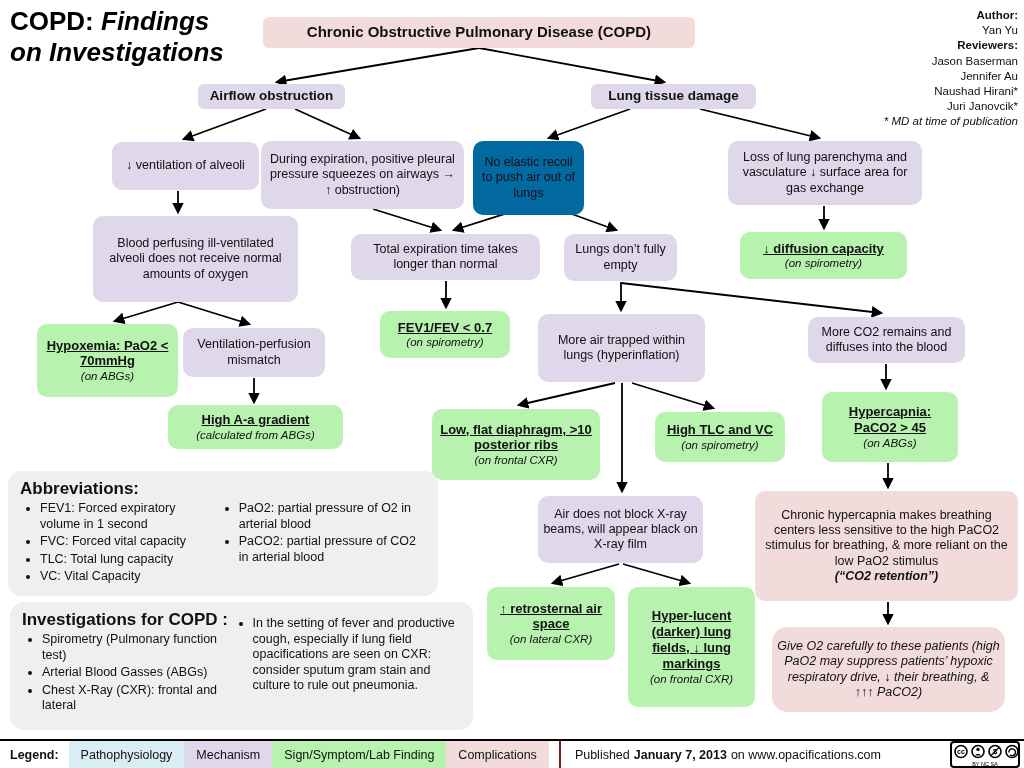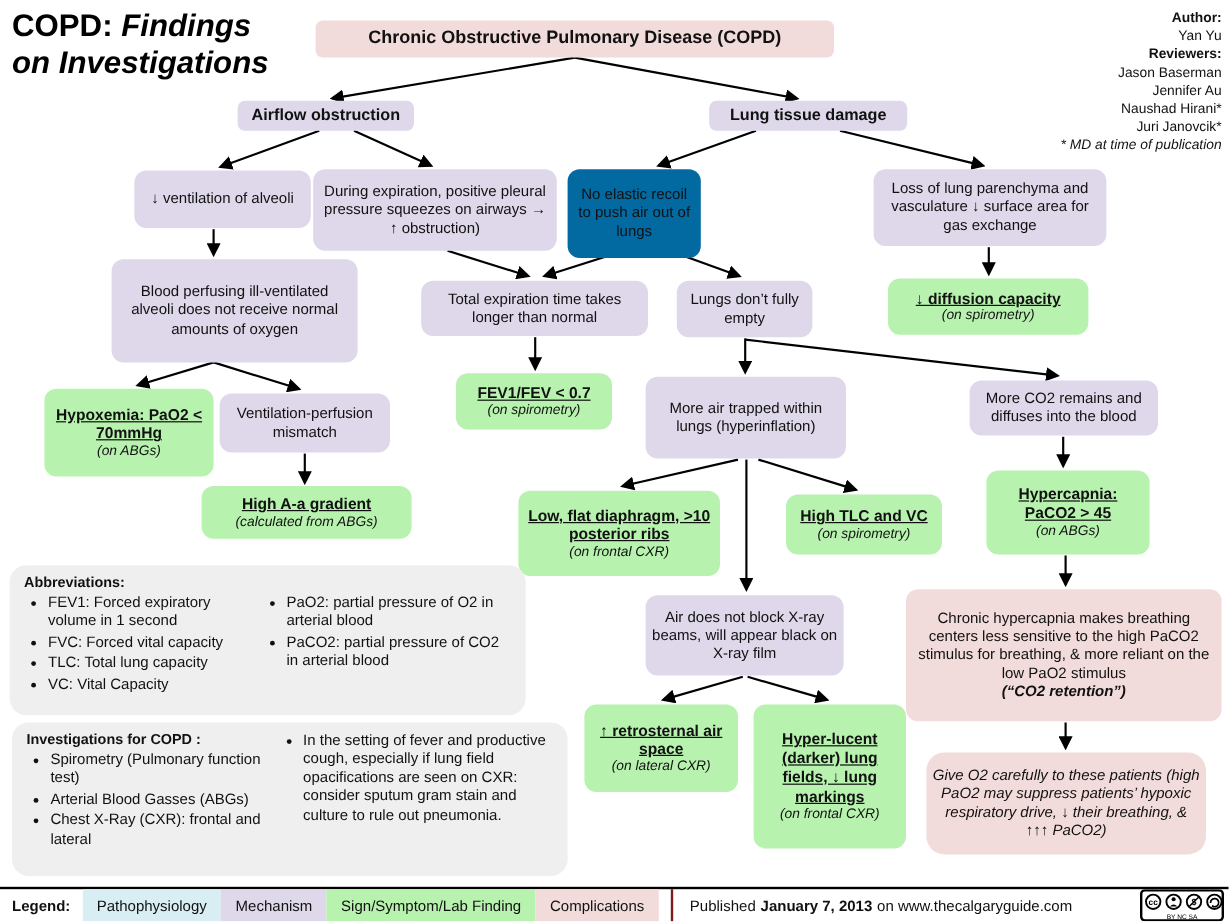--- a/index.html
+++ b/index.html
@@ -24,21 +24,21 @@
   
   #credits{position:absolute;right:6px;top:8px;width:160px;text-align:right;font-size:11.5px;
            line-height:1.32;z-index:2;}
   #credits .b{font-weight:bold;}
   #credits .i{font-style:italic;}
   #credits ul{list-style:none;margin:0;padding:0;}
 
   
   .panel{position:absolute;border-radius:14px;padding:7px 10px 6px 12px;box-sizing:border-box;
          font-size:12.5px;line-height:1.24;z-index:2;}
-  .panel h3{margin:0 0 2px 0;font-size:12px;}
+  .panel h3{margin:0 0 2px 0;font-size:17px;}
   .panel .cols{display:flex;gap:4px;}
   .panel ul{margin:0;padding-left:20px;}
   .panel li{margin:0 0 2px 0;}
 
   
   #arrows{position:absolute;left:0;top:0;z-index:1;}
   #arrows line{stroke:#000;stroke-width:1.8;}
 
   
   #footer{position:absolute;left:0;top:739px;width:1024px;height:29px;border-top:2px solid #000;
@@ -195,21 +195,21 @@
 
   <div id="footer">
     <span class="legend-label">Legend:</span>
     <span class="pill" style="background: rgb(217, 238, 243);">Pathophysiology</span>
     <span class="pill" style="background: rgb(222, 216, 234);">Mechanism</span>
     <span class="pill" style="background: rgb(183, 242, 174);">Sign/Symptom/Lab Finding</span>
     <span class="pill" style="background: rgb(242, 220, 219);">Complications</span>
     <span id="published">
       <span>Published</span>
       <span class="b">January 7, 2013</span>
-      <span>on www.thecalgaryguide.com</span>
+      <span>on www.opacifications.com</span>
     </span>
     <span id="cc">
       <svg width="70" height="27" viewBox="0 0 70 27">
         <rect x="1" y="1" width="68" height="25" rx="3" fill="#fff" stroke="#000" stroke-width="2"></rect>
         <circle cx="11" cy="10.5" r="6" fill="none" stroke="#000" stroke-width="1.6"></circle>
         <text x="11" y="13" font-size="7" text-anchor="middle" font-family="Liberation Sans, sans-serif" font-weight="bold">cc</text>
         <circle cx="28" cy="10.5" r="6" fill="none" stroke="#000" stroke-width="1.6"></circle>
         <circle cx="28" cy="8.4" r="1.7" fill="#000"></circle>
         <path d="M24.8 14.5 q3.2 -3.4 6.4 0 z" fill="#000"></path>
         <circle cx="45" cy="10.5" r="6" fill="none" stroke="#000" stroke-width="1.6"></circle>

